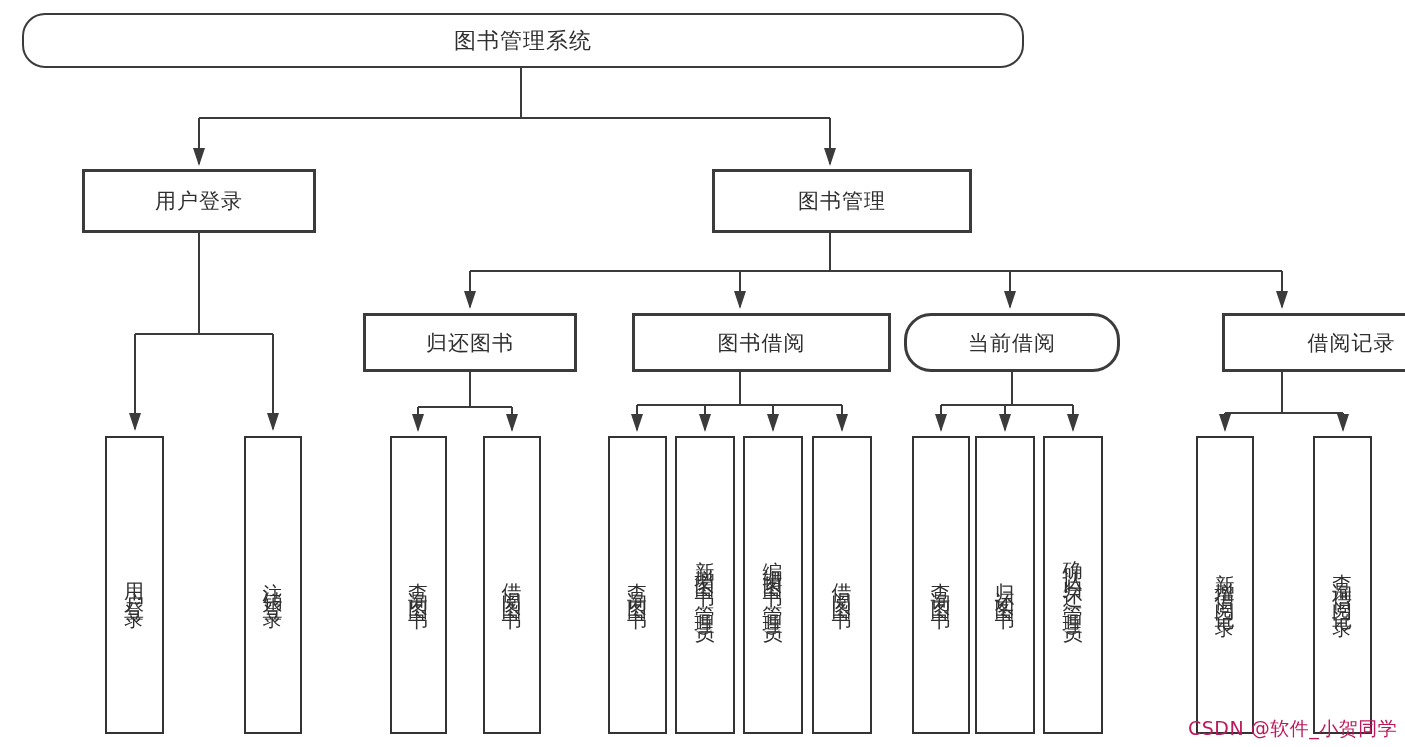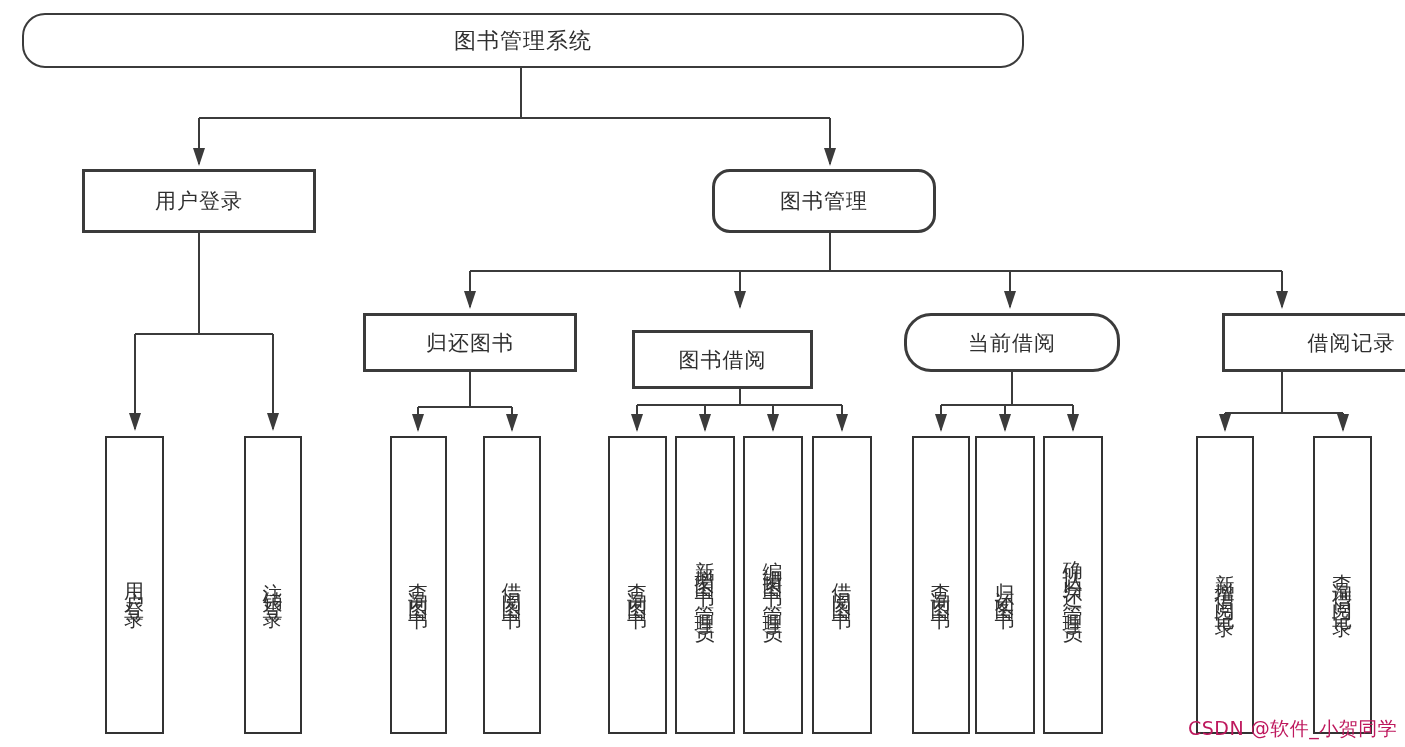--- a/index.html
+++ b/index.html
@@ -84,28 +84,28 @@
     </g>
   </svg>
 
   <div class="node root" style="left:22px;top:13px;width:1002px;height:55px;">
     <span>图书管理系统</span>
   </div>
 
   <div class="node" style="left:82px;top:169px;width:234px;height:64px;">
     <span>用户登录</span>
   </div>
-  <div class="node" style="left:712px;top:169px;width:224px;height:64px;border-radius:18px;">
+  <div class="node" style="left:712px;top:169px;width:260px;height:64px;">
     <span>图书管理</span>
   </div>
 
   <div class="node" style="left:363px;top:313px;width:214px;height:59px;">
     <span>归还图书</span>
   </div>
-  <div class="node" style="left:632px;top:313px;width:181px;height:59px;margin-top:17px;">
+  <div class="node" style="left:632px;top:313px;width:259px;height:59px;">
     <span>图书借阅</span>
   </div>
   <div class="node" style="left:904px;top:313px;width:216px;height:59px;border-radius:27px;">
     <span>当前借阅</span>
   </div>
   <div class="node" style="left:1222px;top:313px;width:227px;height:59px;padding-left:32px;">
     <span>借阅记录</span>
   </div>
 
   <div class="leaf" style="left:105px;width:59px;">

